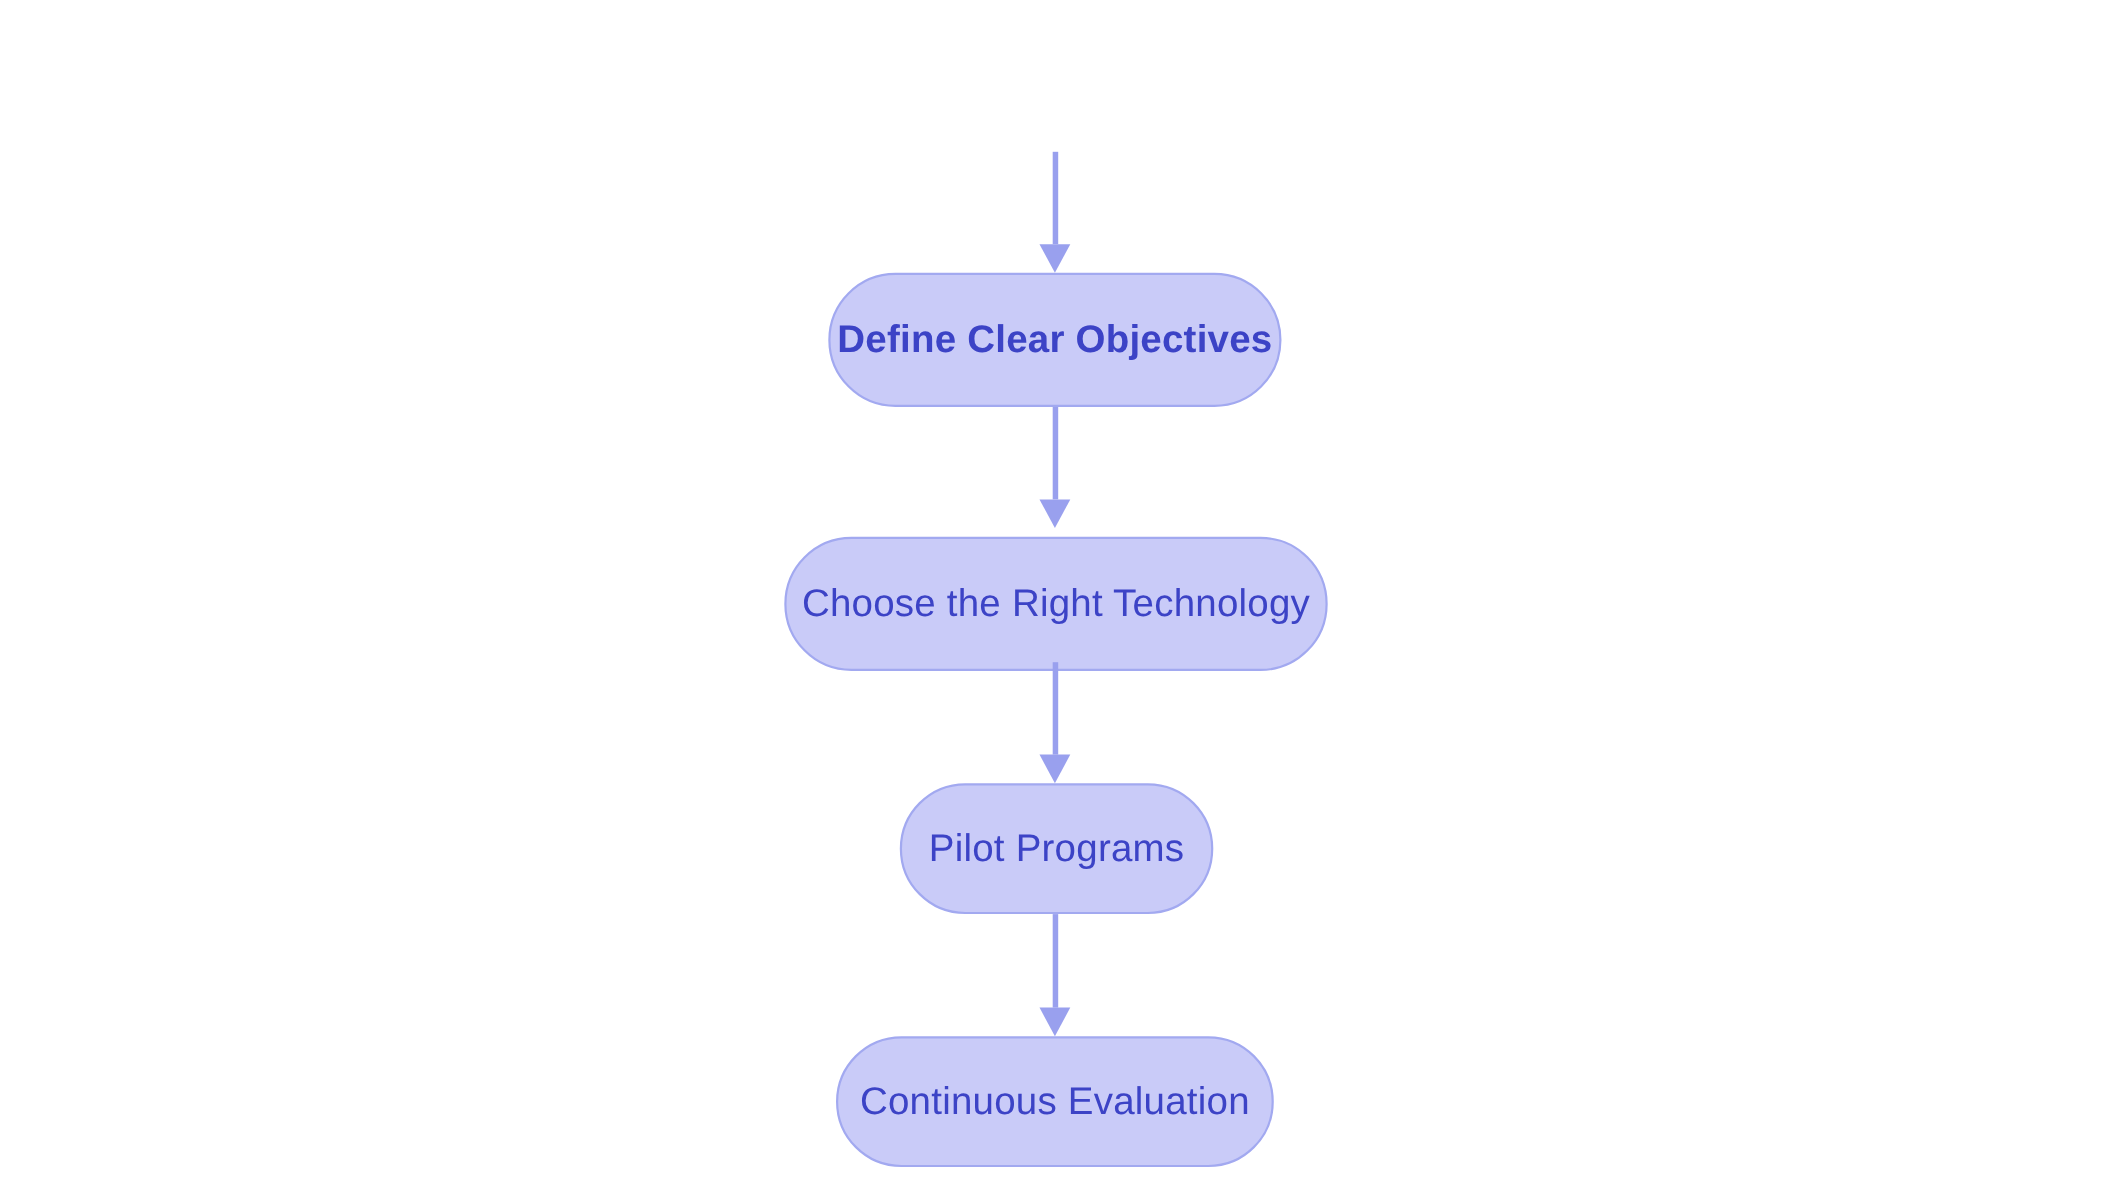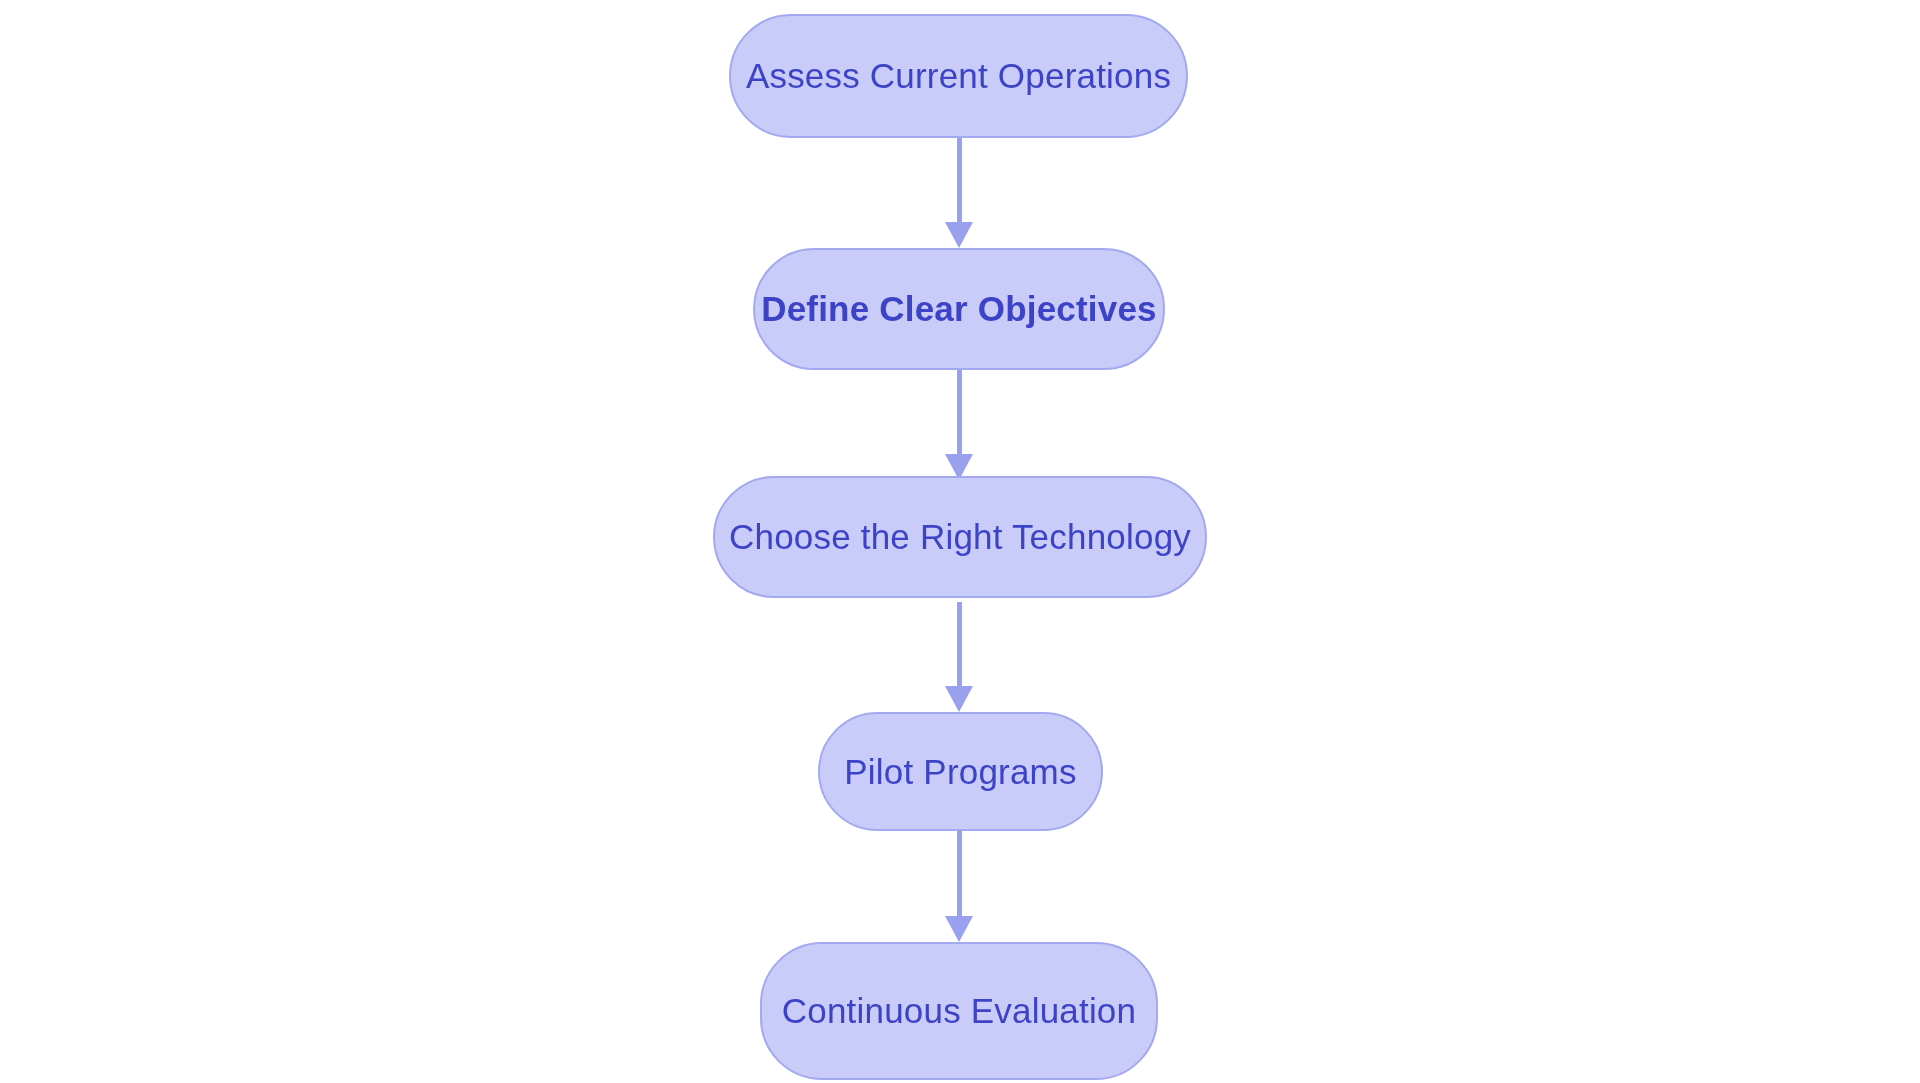--- a/index.html
+++ b/index.html
@@ -27,23 +27,23 @@
   }
   .flow-node .node-label {
     color: #3c43c6;
     font-size: 35px;
     letter-spacing: 0.2px;
     white-space: nowrap;
     text-align: center;
   }
   .node-1 { left: 729px; top: 14px;  width: 459px; height: 124px; }
   .node-2 { left: 753px; top: 248px; width: 412px; height: 122px; font-weight: bold; }
-  .node-3 { left: 713px; top: 476px; width: 494px; height: 122px; }
+  .node-3 { left: 713px; top: 488px; width: 494px; height: 122px; }
   .node-4 { left: 818px; top: 712px; width: 285px; height: 119px; }
-  .node-5 { left: 760px; top: 942px; width: 398px; height: 138px; }
+  .node-5 { left: 760px; top: 942px; width: 398px; height: 119px; }
 
   .flow-arrow {
     position: absolute;
     left: 945px;              
     width: 28px;
     display: flex;
     flex-direction: column;
     align-items: center;
   }
   .arrow-1 { top: 138px; height: 110px; }
@@ -61,23 +61,20 @@
     border-left: 14px solid transparent;
     border-right: 14px solid transparent;
     border-top: 26px solid #99a0ee;
   }
 </style>
 </head>
 <body>
 
 <div class="canvas">
 
-  <div class="flow-node node-1">
-    <span class="node-label">Assess Current Operations</span>
-  </div>
 
   <div class="flow-arrow arrow-1">
     <div class="arrow-line"></div>
     <div class="arrow-head"></div>
   </div>
 
   <div class="flow-node node-2">
     <span class="node-label">Define Clear Objectives</span>
   </div>
 

